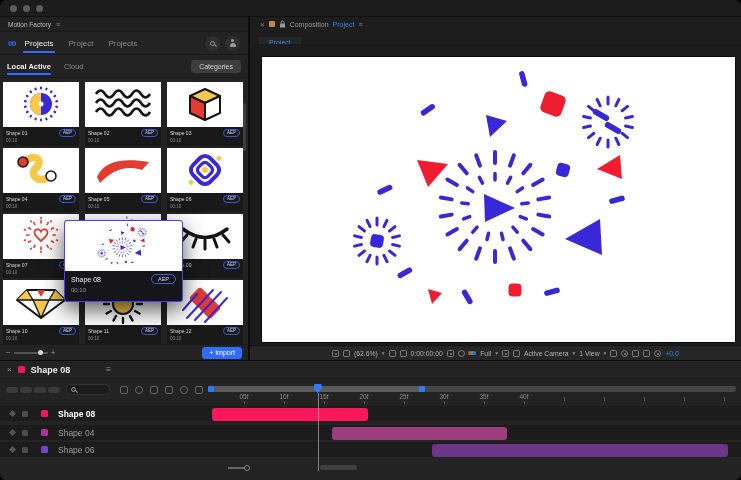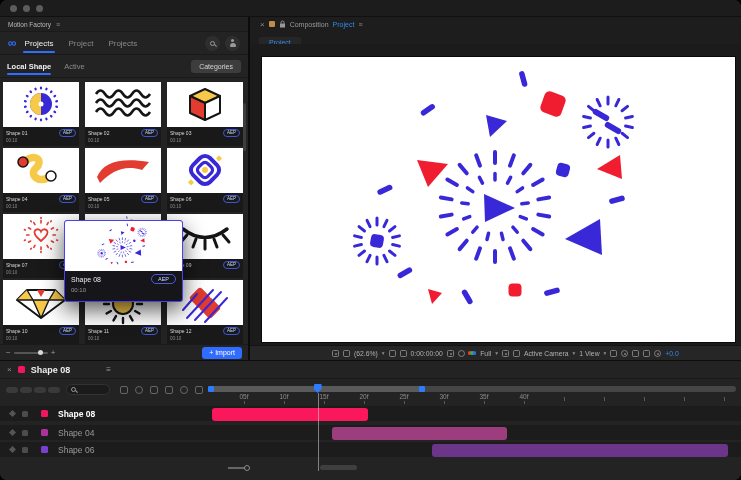--- a/index.html
+++ b/index.html
@@ -251,22 +251,22 @@
         <span class="circle-btn">
             <span class="mag"></span>
           </span>
         <span class="circle-btn">
             <span class="usr"></span>
           </span>
       </span>
     </div>
 
     <div class="lp-subtabs">
-      <span class="subtab active">Local Shape</span>
-      <span class="subtab">Active</span>
+      <span class="subtab active">Local Active</span>
+      <span class="subtab">Cloud</span>
       <span class="categories-btn">Categories</span>
     </div>
 
     <div class="grid">
 
       <div class="card">
         <div class="thumb">
           <svg viewBox="0 0 76 45" width="76" height="45">
             <g>
                 <line x1="38" y1="6.5" x2="38" y2="5.699999999999999" stroke="#3928d8" stroke-width="2.2" stroke-linecap="round"></line>

